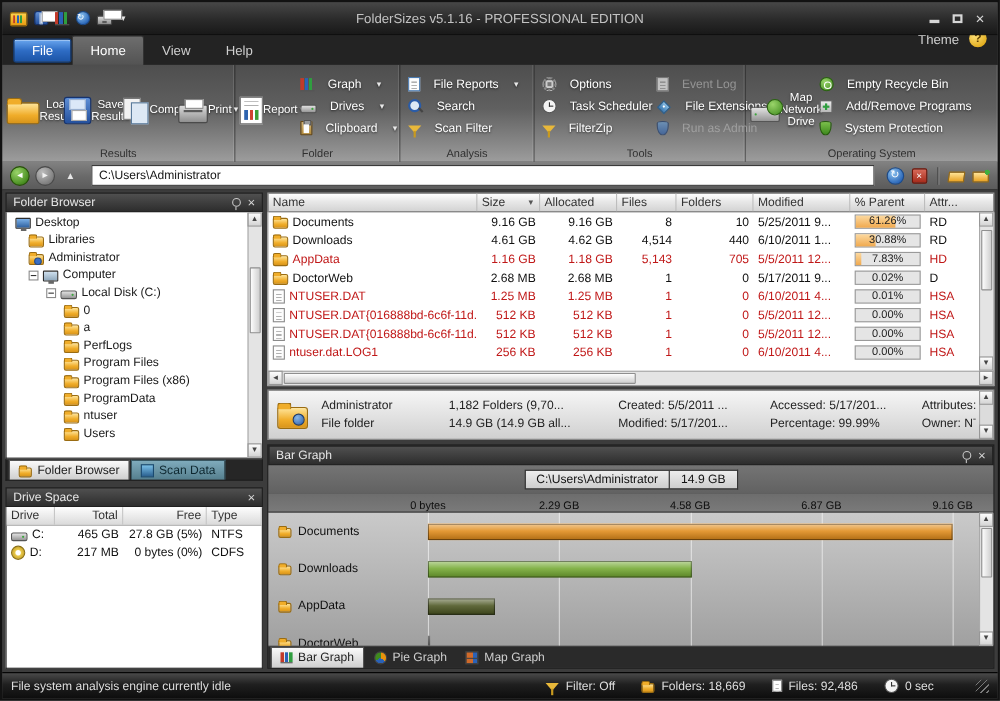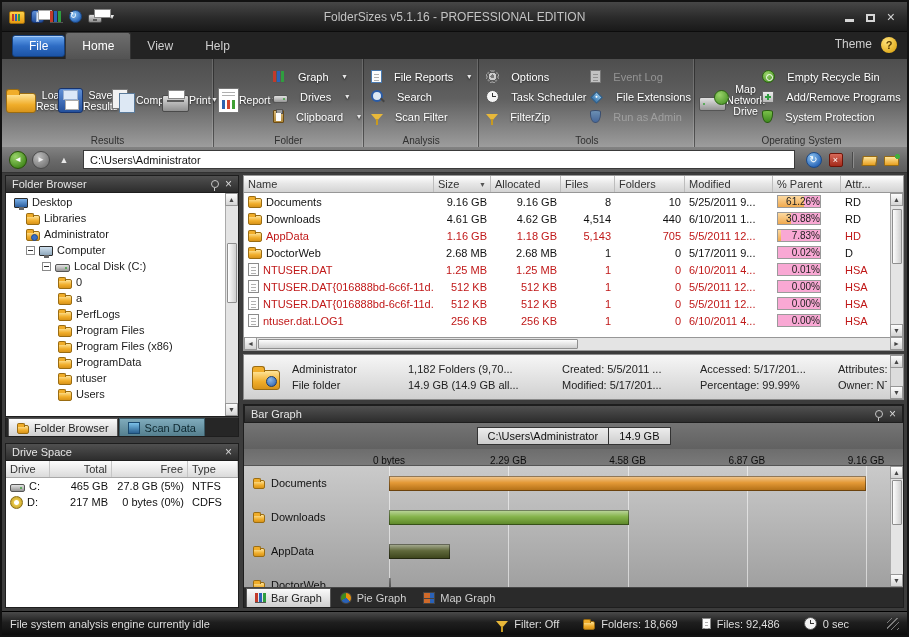--- a/index.html
+++ b/index.html
@@ -11,21 +11,21 @@
 .title{position:absolute;left:0;right:0;text-align:center;color:#c3c3c3;font-size:12px}
 .winctl{margin-left:auto;display:flex;align-items:center;gap:12px;padding-right:12px;z-index:2;color:#d6d6d6}
 .wmin{display:inline-block;width:9px;height:3px;background:#d6d6d6;margin-top:8px}
 .wmax{display:inline-block;width:9px;height:8px;border:2px solid #d6d6d6}
 .wclose{font-size:14px;line-height:14px}
 
 .tabrow{height:27px;flex:none;background:#232323;display:flex;align-items:flex-end;padding-left:10px}
 .filebtn{height:22px;margin-bottom:2px;padding:3px 16px;border-radius:3px;color:#fff;font-size:12px;background:linear-gradient(#6aa7ef,#2e6cc4 50%,#1c54a6);border:1px solid #143f7c;box-shadow:inset 0 1px 0 rgba(255,255,255,.45);cursor:default}
 .rtab{padding:6px 16px;font-size:12px;color:#cfcfcf}
 .rtab.active{background:linear-gradient(#6e6e6e,#535353);border:1px solid #333;border-bottom:none;border-radius:3px 3px 0 0;color:#fff}
-.theme-area{margin-left:auto;display:flex;align-items:flex-start;gap:9px;padding:0 10px 6px 0;color:#cfcfcf;font-size:12px}
+.theme-area{margin-left:auto;display:flex;align-items:flex-end;gap:9px;padding:0 10px 16px 0;color:#cfcfcf;font-size:12px}
 .helpbtn{width:16px;height:16px;border-radius:50%;background:radial-gradient(circle at 35% 30%,#ffe27a,#d89b00);color:#5a3c00;font-size:11px;font-weight:bold;display:flex;align-items:center;justify-content:center}
 
 .ribbon{height:88px;flex:none;display:flex;background:linear-gradient(#4e4e4e,#606060 45%,#8f8f8f 88%,#9d9d9d)}
 .rg{position:relative;height:100%;padding:3px 4px 15px;display:flex;border-right:1px solid rgba(20,20,20,.5);box-shadow:inset -1px 0 0 rgba(255,255,255,.15)}
 .rg-label{position:absolute;bottom:1px;left:0;right:0;text-align:center;font-size:10px;color:#303030}
 .bigs{display:flex}
 .bigbtn{width:52px;display:flex;flex-direction:row;align-items:center;padding-top:4px;color:#fff;font-size:10.5px;text-align:center;text-shadow:0 1px 2px rgba(0,0,0,.65);border-radius:3px}
 .bigbtn .lbl{line-height:11px;margin-top:3px}
 .smallcol{display:flex;flex-direction:column;gap:3px;padding-top:6px}
 .smallitem{display:flex;align-items:center;gap:12px;font-size:11px;color:#fff;text-shadow:0 1px 2px rgba(0,0,0,.65);height:17px;padding:0 3px;white-space:nowrap}
@@ -78,21 +78,21 @@
 
 .flhdr{height:18px;flex:none;display:flex;background:linear-gradient(#ffffff,#e8e8e8 45%,#d3d3d3);border:1px solid #979797;font-size:11px;color:#333}
 .fh{display:flex;align-items:center;padding:0 4px;border-right:1px solid #bdbdbd;white-space:nowrap;overflow:hidden}
 .cw-name{width:190px}.cw-size{width:57px}.cw-alloc{width:70px}.cw-files{width:54px}.cw-fold{width:70px}.cw-mod{width:88px}.cw-pct{width:68px}.cw-attr{flex:1}
 .sortarrow{margin-left:auto;font-size:7px;color:#555;padding-left:3px}
 .flrows{height:145px;flex:none;background:#fff;border:1px solid #979797;border-top:none;position:relative;padding-right:13px;overflow:hidden}
 .frow{height:17px;display:flex;align-items:center;font-size:11px;color:#111}
 .frow.red{color:#c01818}
 .fc{padding:0 4px;display:flex;align-items:center;gap:4px;height:100%;overflow:hidden;white-space:nowrap}
 .num{justify-content:flex-end}
-.pctbox{width:44px;height:13px;border:1px solid #9a9a9a;background:#f9a8d4;position:relative;display:flex;align-items:center;justify-content:flex-end;font-size:10px;color:#222}
+.pctbox{width:60px;height:13px;border:1px solid #9a9a9a;background:#e5e5e5;position:relative;display:flex;align-items:center;justify-content:center;font-size:10px;color:#222}
 .pctfill{position:absolute;left:0;top:0;bottom:0;background:linear-gradient(#fcd9a0,#f0a94e)}
 .pctlabel{position:relative;z-index:1}
 
 .infopanel{height:46px;flex:none;background:linear-gradient(#f6f6f6,#d0d0d0);border:1px solid #8a8a8a;display:flex;align-items:center;padding:3px 16px 3px 8px;gap:12px;font-size:11px;color:#222;position:relative}
 .icol{display:flex;flex-direction:column;justify-content:center;gap:4px;white-space:nowrap;overflow:hidden}
 .ic1{width:104px}.ic2{width:142px}.ic3{width:126px}.ic4{width:126px}.ic5{flex:1}
 
 .graphpanel{flex:1;display:flex;flex-direction:column;min-height:0;border:1px solid #1e1e1e}
 .graphtop{height:26px;flex:none;background:linear-gradient(#747474,#616161);display:flex;align-items:center;justify-content:center}
 .gbox{background:linear-gradient(#ededed,#cdcdcd);border:1px solid #333;font-size:11px;color:#111;padding:0 10px;height:18px;display:flex;align-items:center}
@@ -278,21 +278,21 @@
             <span>Search</span>
           </div>
         <div class="smallitem">
             <span class="ic icfun"></span>
             <span>Scan Filter</span>
           </div>
       </div>
       <div class="rg-label">Analysis</div>
     </div>
 
-    <div class="rg" style="width:216px">
+    <div class="rg" style="width:192px">
       <div class="smallcol" style="width:104px">
         <div class="smallitem">
             <span class="ic icgear"></span>
             <span>Options</span>
           </div>
         <div class="smallitem">
             <span class="ic icclk"></span>
             <span>Task Scheduler</span>
           </div>
         <div class="smallitem">

